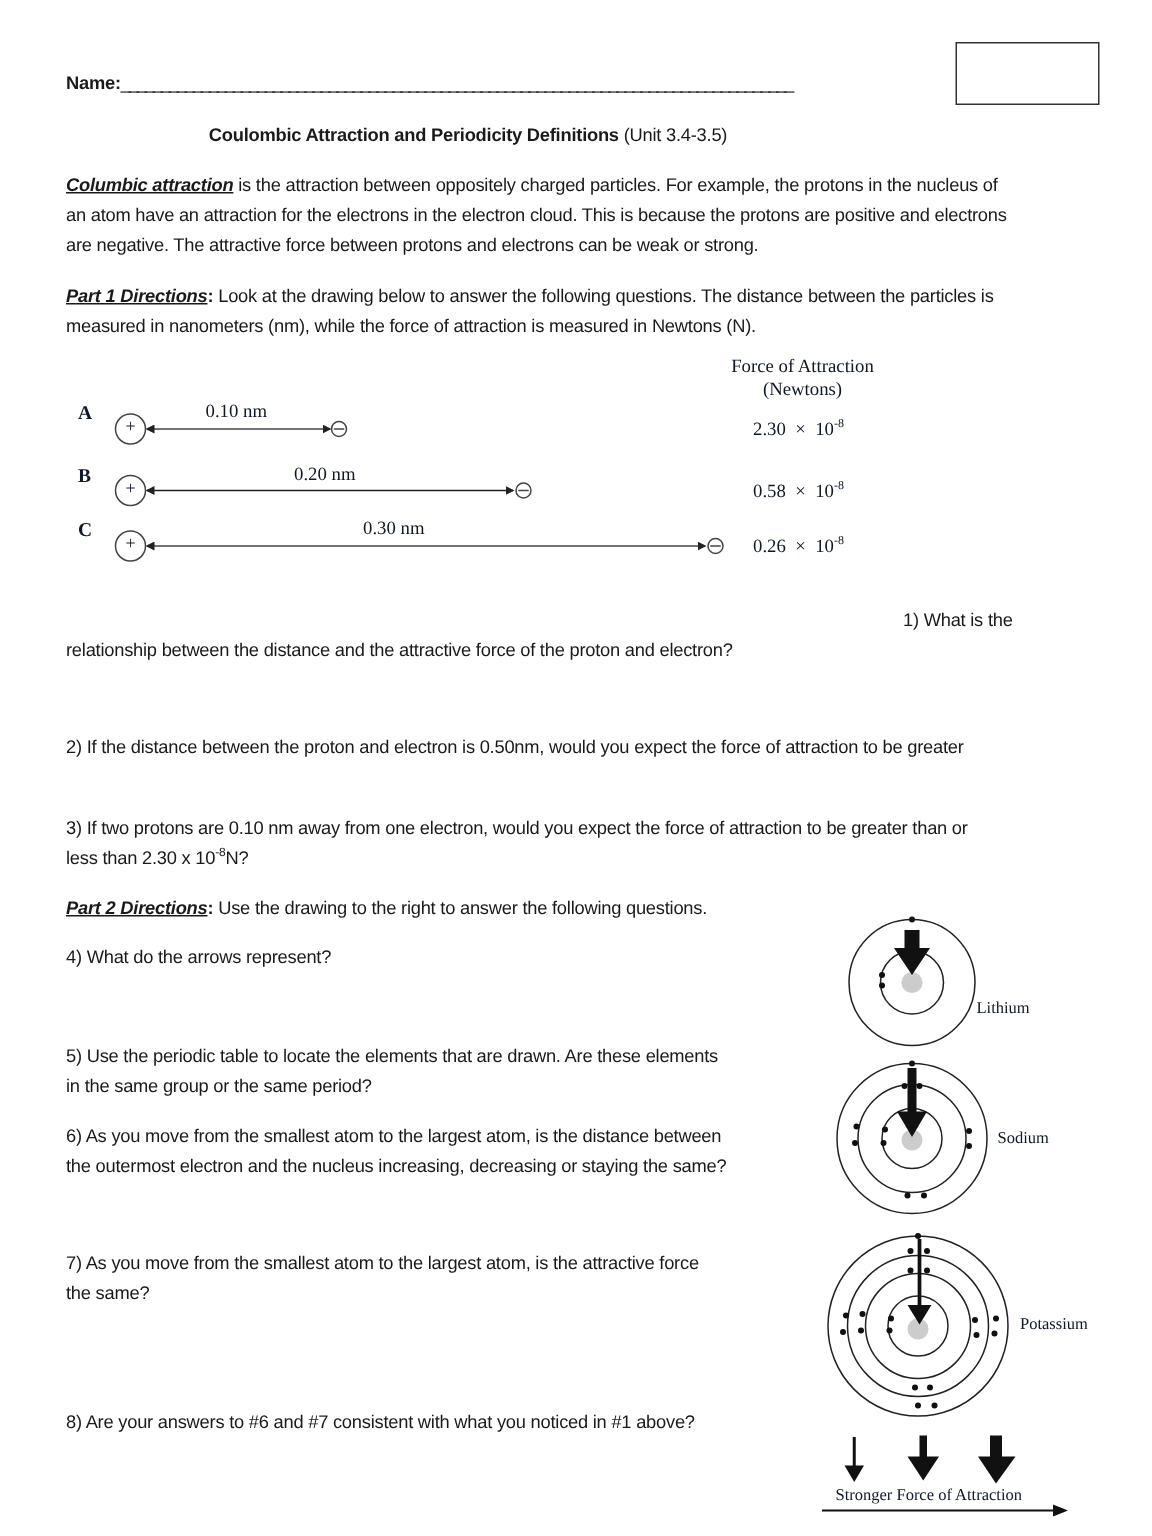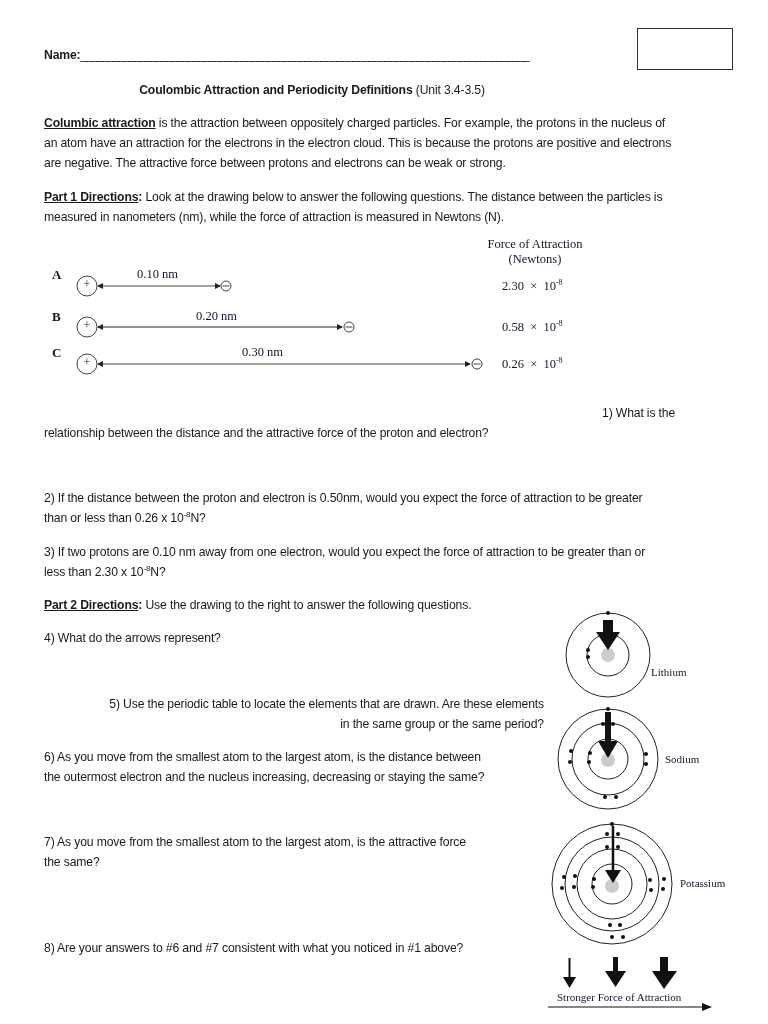--- a/index.html
+++ b/index.html
@@ -3,21 +3,21 @@
 <meta charset="utf-8">
 <style>
   html, body { margin: 0; padding: 0; background: #ffffff; }
   body {
     width: 768px; height: 1024px; position: relative; overflow: hidden;
     font-family: "Liberation Sans", "DejaVu Sans", sans-serif;
     color: #1a1a1a;
   }
   .abs { position: absolute; }
   .txt { font-size: 12.2px; line-height: 20px; letter-spacing: -0.15px; }
-  .ul { text-decoration: underline; font-weight: bold; }
+  .ul { text-decoration: underline; font-weight: bold; font-style: italic; }
   .b { font-weight: bold; }
   .serif { font-family: "Liberation Serif", "DejaVu Serif", serif; color: #0f172a; }
   .score-box { border: 1px solid #333; }
   sup { font-size: 8px; line-height: 0; }
   svg { position: absolute; overflow: visible; }
 </style>
 </head>
 <body>
 
 <div class="abs txt" style="left:44px; top:45px;">
@@ -96,34 +96,33 @@
 </div>
 <div class="abs serif" style="left:502px; top:357px; font-size:12.5px;">
   <span style="white-space:pre;">0.26  ×  10</span><sup>-8</sup>
 </div>
 
 <div class="abs txt" style="left:602px; top:403px;">1) What is the</div>
 <div class="abs txt" style="left:44px; top:423px;">relationship between the distance and the attractive force of the proton and electron?</div>
 
 <div class="abs txt" style="left:44px; top:488px; width:700px;">
   <div>2) If the distance between the proton and electron is 0.50nm, would you expect the force of attraction to be greater</div>
-  <div><span>than or less than 0.26 x 10</span><sup>-8</sup><span>N?</span></div>
 </div>
 
 <div class="abs txt" style="left:44px; top:542px; width:700px;">
   <div>3) If two protons are 0.10 nm away from one electron, would you expect the force of attraction to be greater than or</div>
   <div><span>less than 2.30 x 10</span><sup>-8</sup><span>N?</span></div>
 </div>
 
 <div class="abs txt" style="left:44px; top:595px;">
   <span class="ul">Part 2 Directions</span><span class="b">:</span><span> Use the drawing to the right to answer the following questions.</span>
 </div>
 <div class="abs txt" style="left:44px; top:628px;">4) What do the arrows represent?</div>
 
-<div class="abs txt" style="left:44px; top:694px; width:500px;text-align:right;">
+<div class="abs txt" style="left:44px; top:694px; width:500px;">
   <div>5) Use the periodic table to locate the elements that are drawn. Are these elements</div>
   <div>in the same group or the same period?</div>
 </div>
 
 <div class="abs txt" style="left:44px; top:747px; width:500px;">
   <div>6) As you move from the smallest atom to the largest atom, is the distance between</div>
   <div>the outermost electron and the nucleus increasing, decreasing or staying the same?</div>
 </div>
 
 <div class="abs txt" style="left:44px; top:832px; width:500px;">

